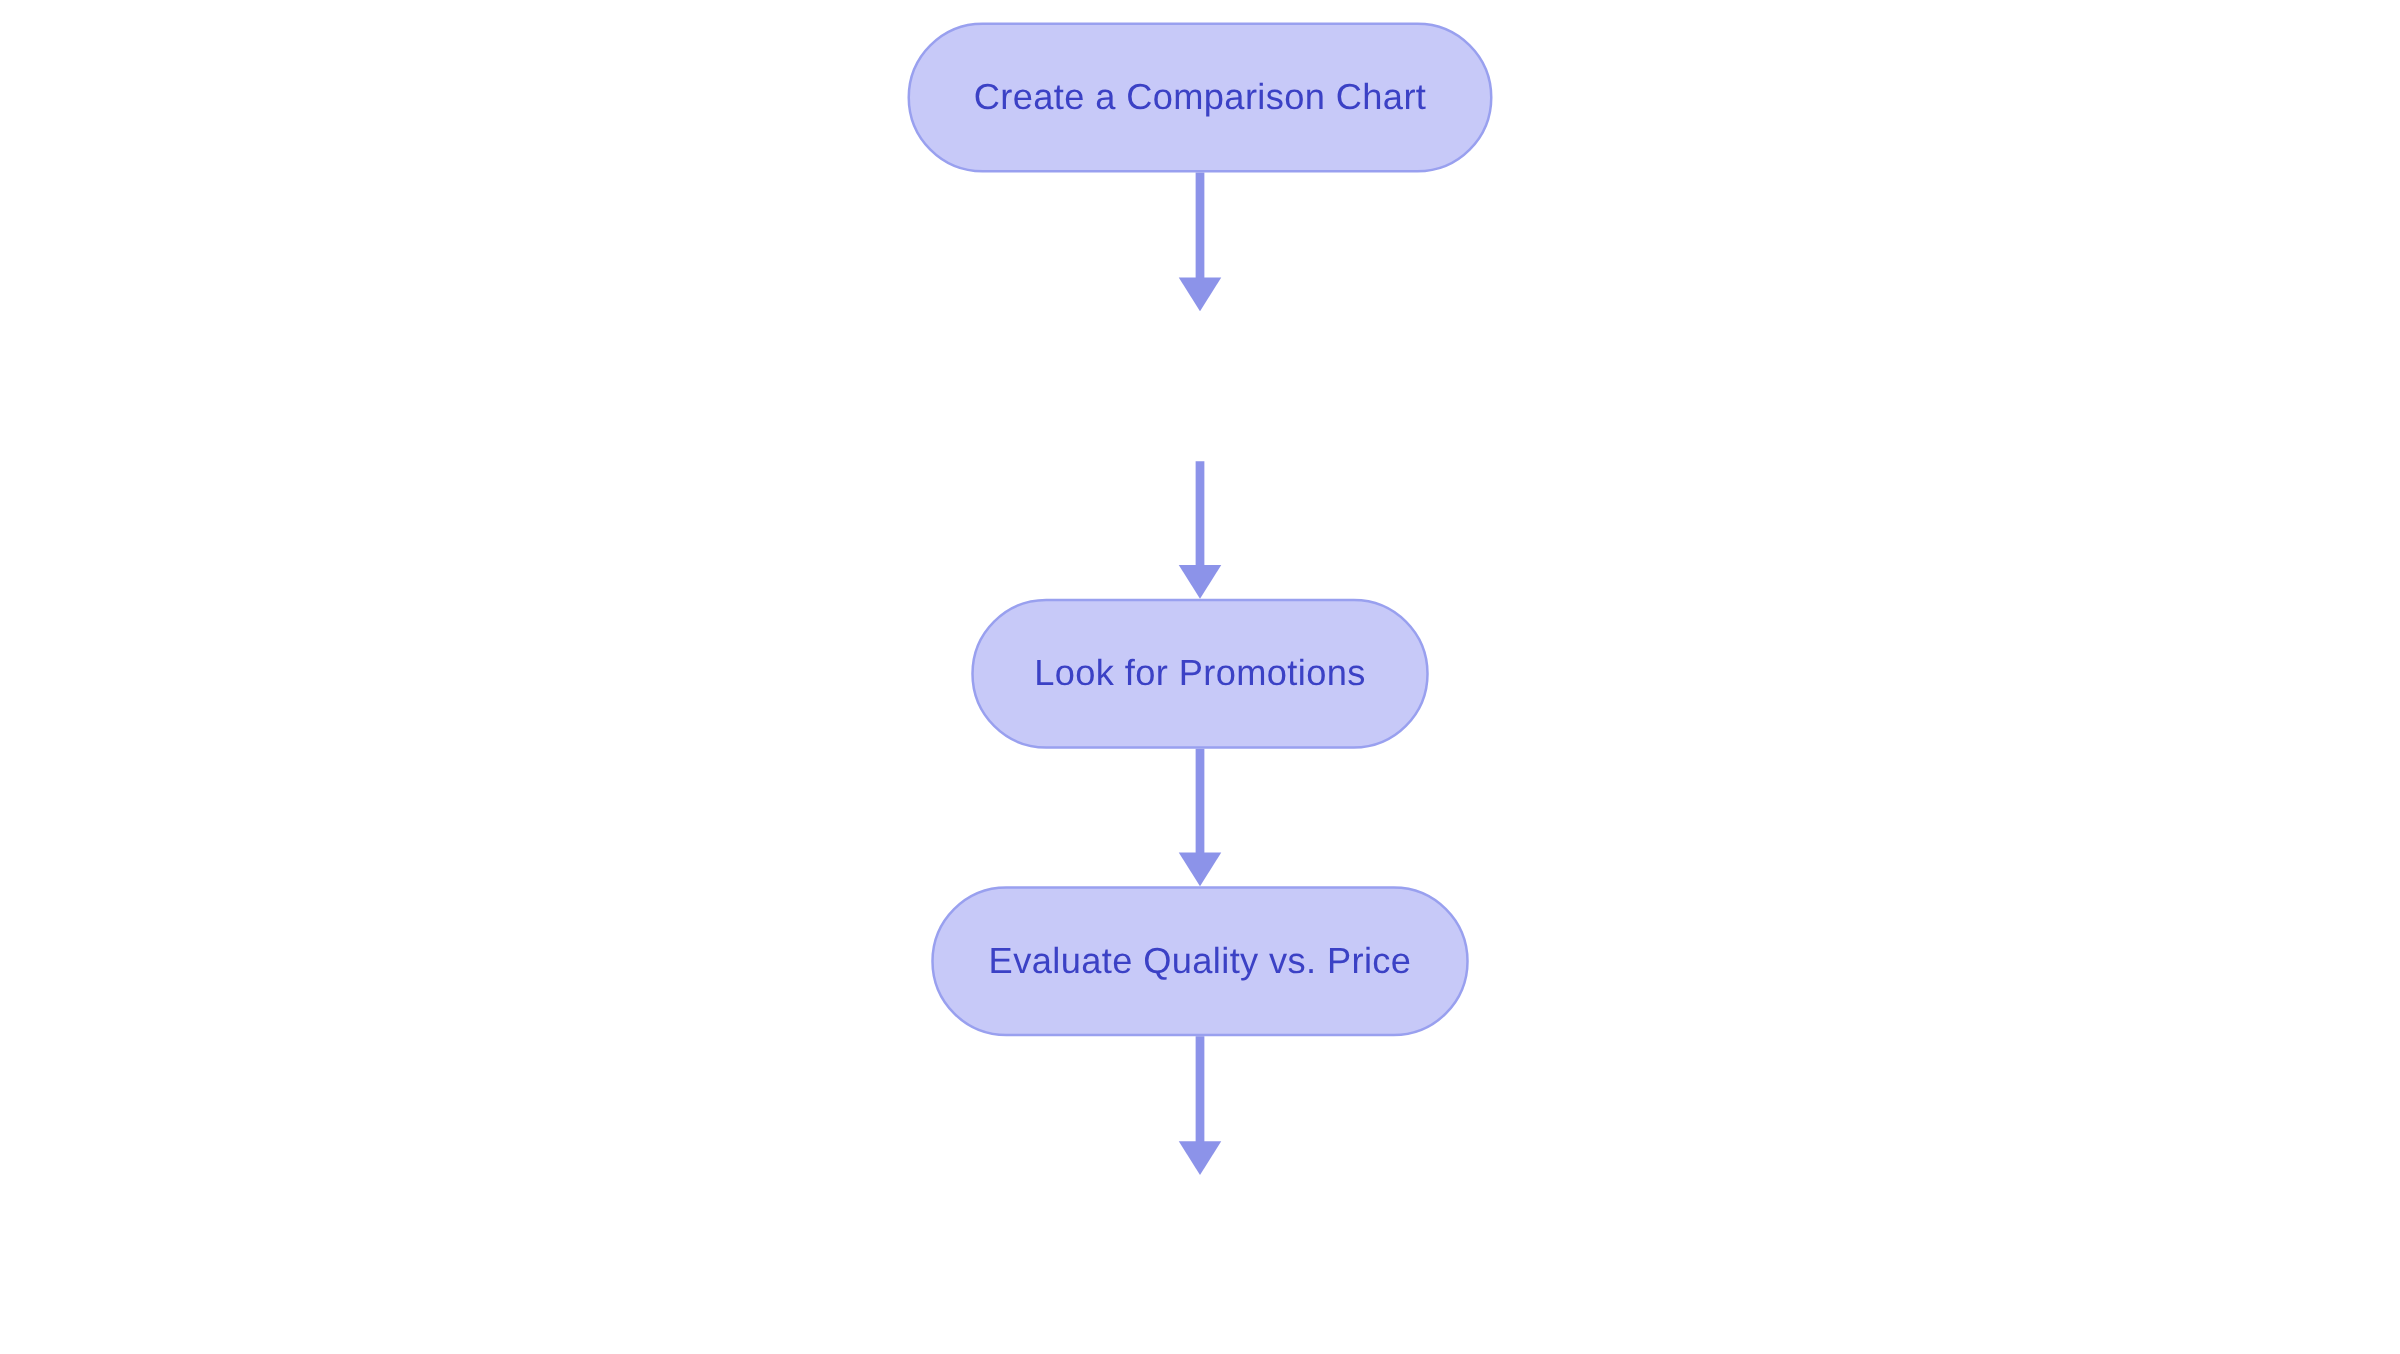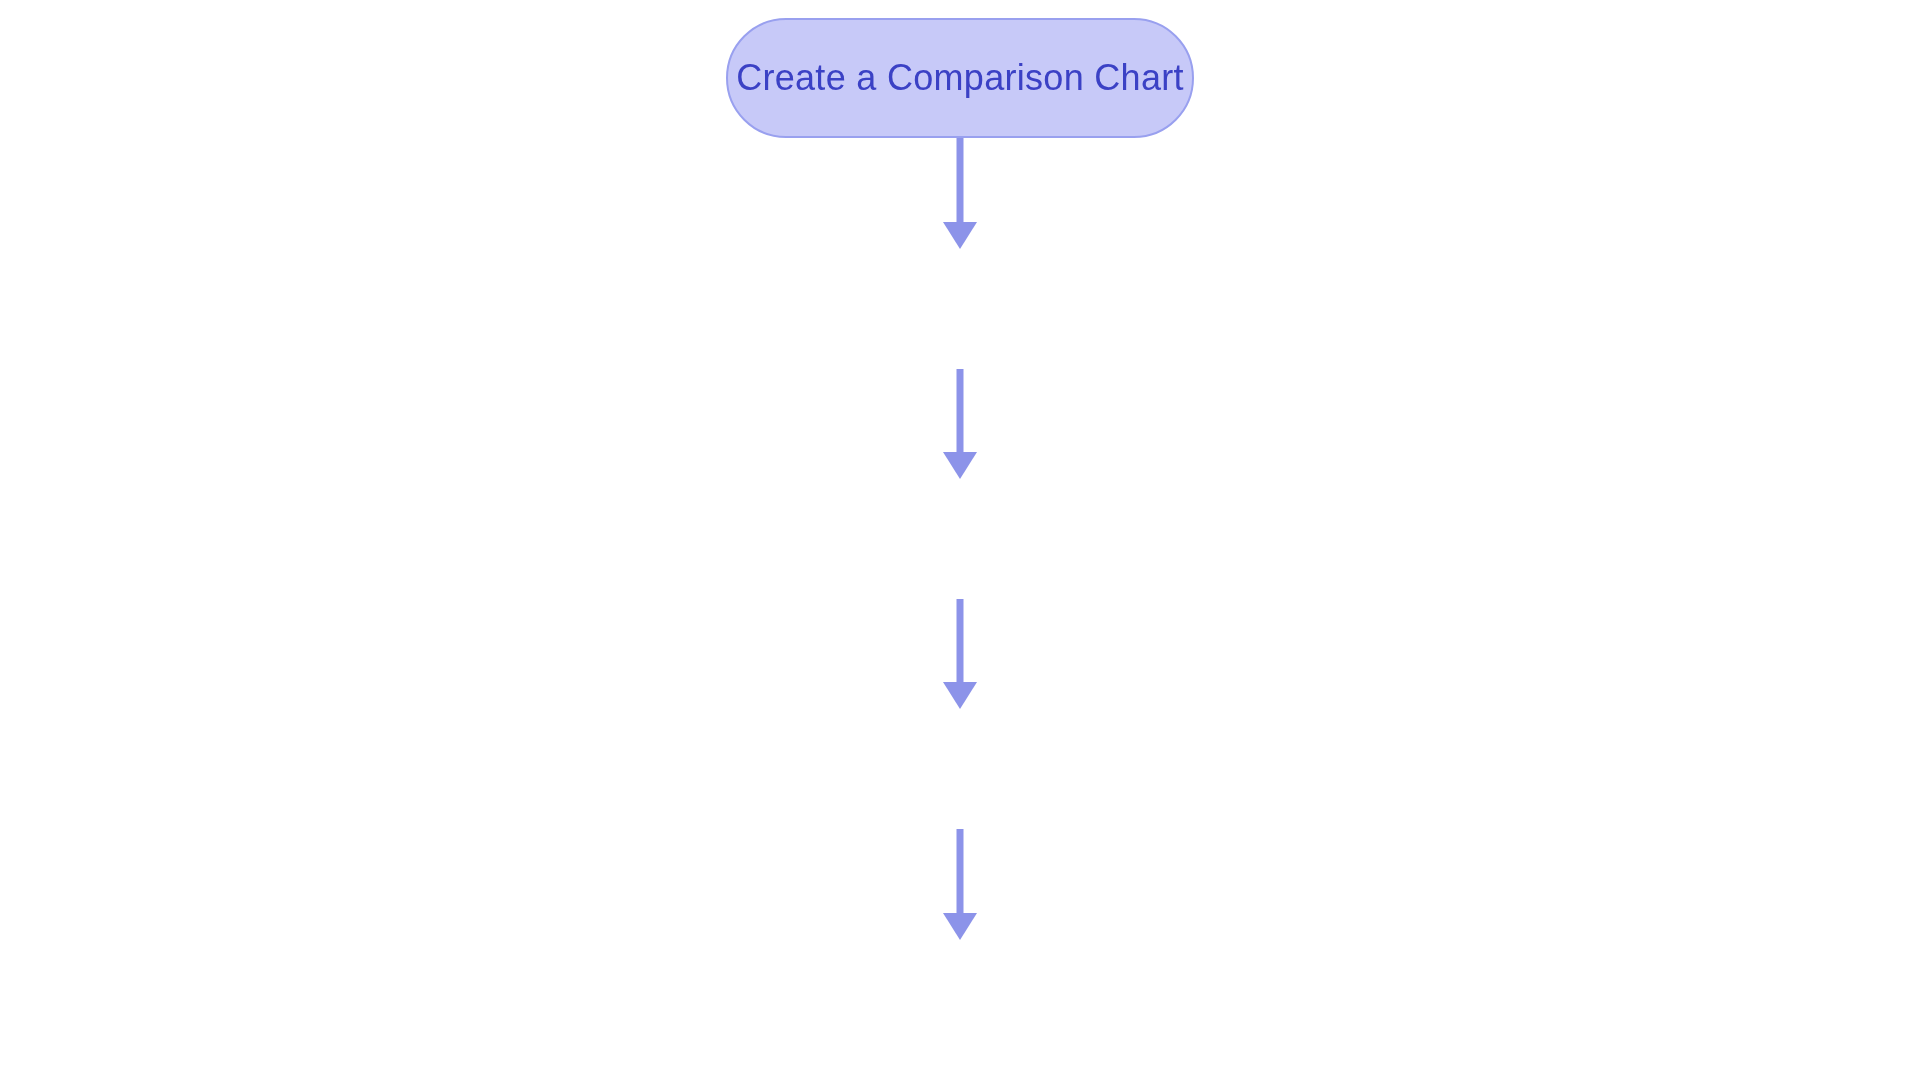--- a/index.html
+++ b/index.html
@@ -26,21 +26,21 @@
     border-radius: 60px;
     background: var(--node-fill, #c7c9f8);
     border: 2px solid var(--node-border, #99a0ef);
     box-sizing: border-box;
     display: flex;
     align-items: center;
     justify-content: center;
   }
   .flow-node .node-label {
     color: var(--node-text, #3b41c5);
-    font-size: 36px;
+    font-size: 29px;
     letter-spacing: 0.3px;
     white-space: nowrap;
   }
   .n1 { top: 18px;  width: 468px; }
   .n2 { top: 249px; width: 432px; }
   .n3 { top: 479px; width: 366px; }
   .n4 { top: 709px; width: 430px; }
   .n5 { top: 940px; width: 468px; }
 
   .arrow {
@@ -87,26 +87,32 @@
     <div class="arrow-line"></div>
     <div class="arrow-head"></div>
   </div>
 
 
   <div class="arrow a2">
     <div class="arrow-line"></div>
     <div class="arrow-head"></div>
   </div>
 
+  <div class="flow-node n3">
+    <span class="node-label">Look for Promotions</span>
+  </div>
 
   <div class="arrow a3">
     <div class="arrow-line"></div>
     <div class="arrow-head"></div>
   </div>
 
+  <div class="flow-node n4">
+    <span class="node-label">Evaluate Quality vs. Price</span>
+  </div>
 
   <div class="arrow a4">
     <div class="arrow-line"></div>
     <div class="arrow-head"></div>
   </div>
 
 
 </div>
 
 </body></html>

